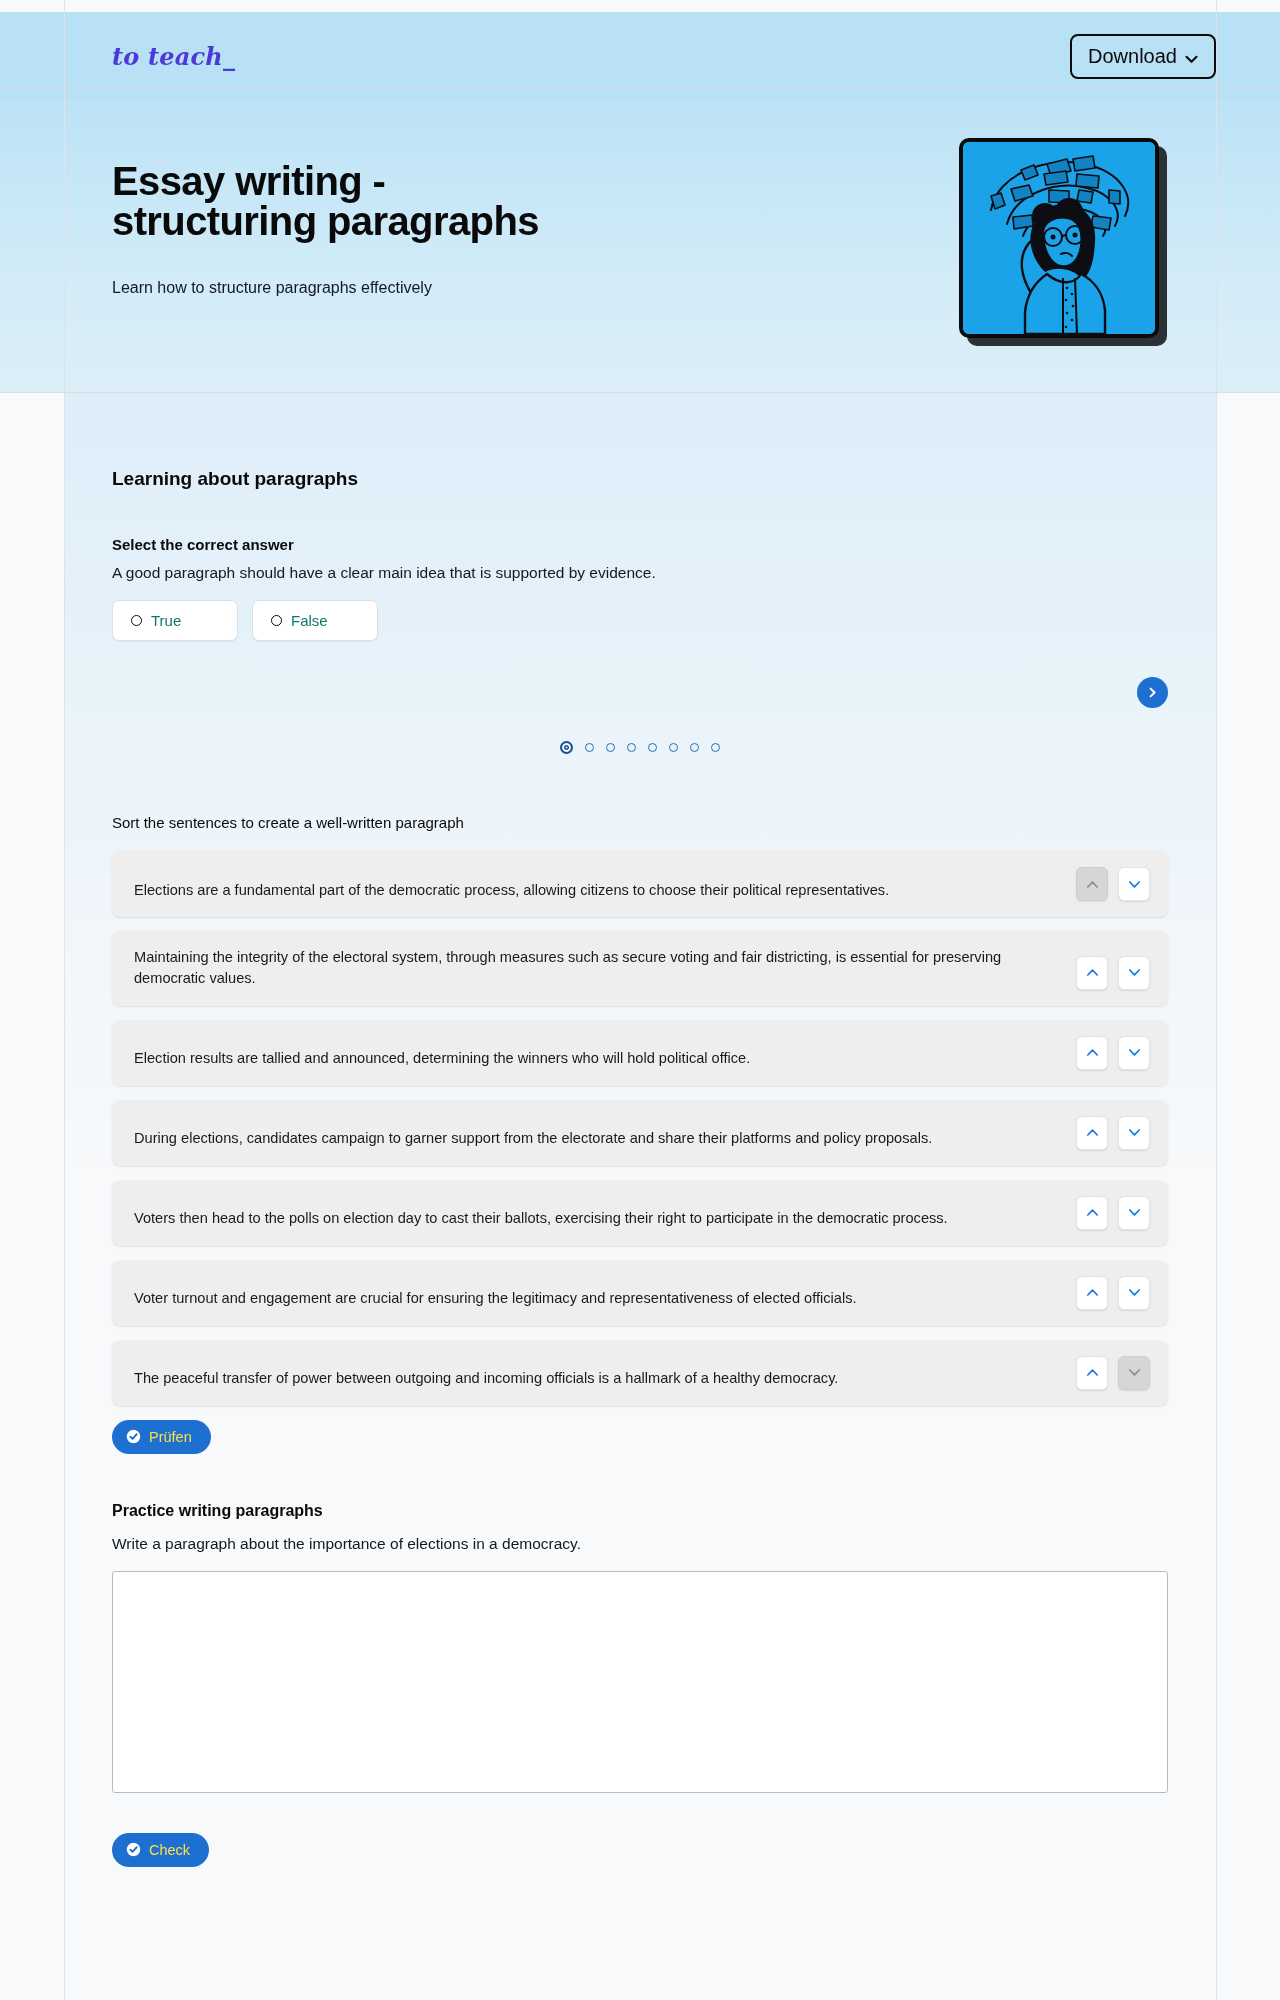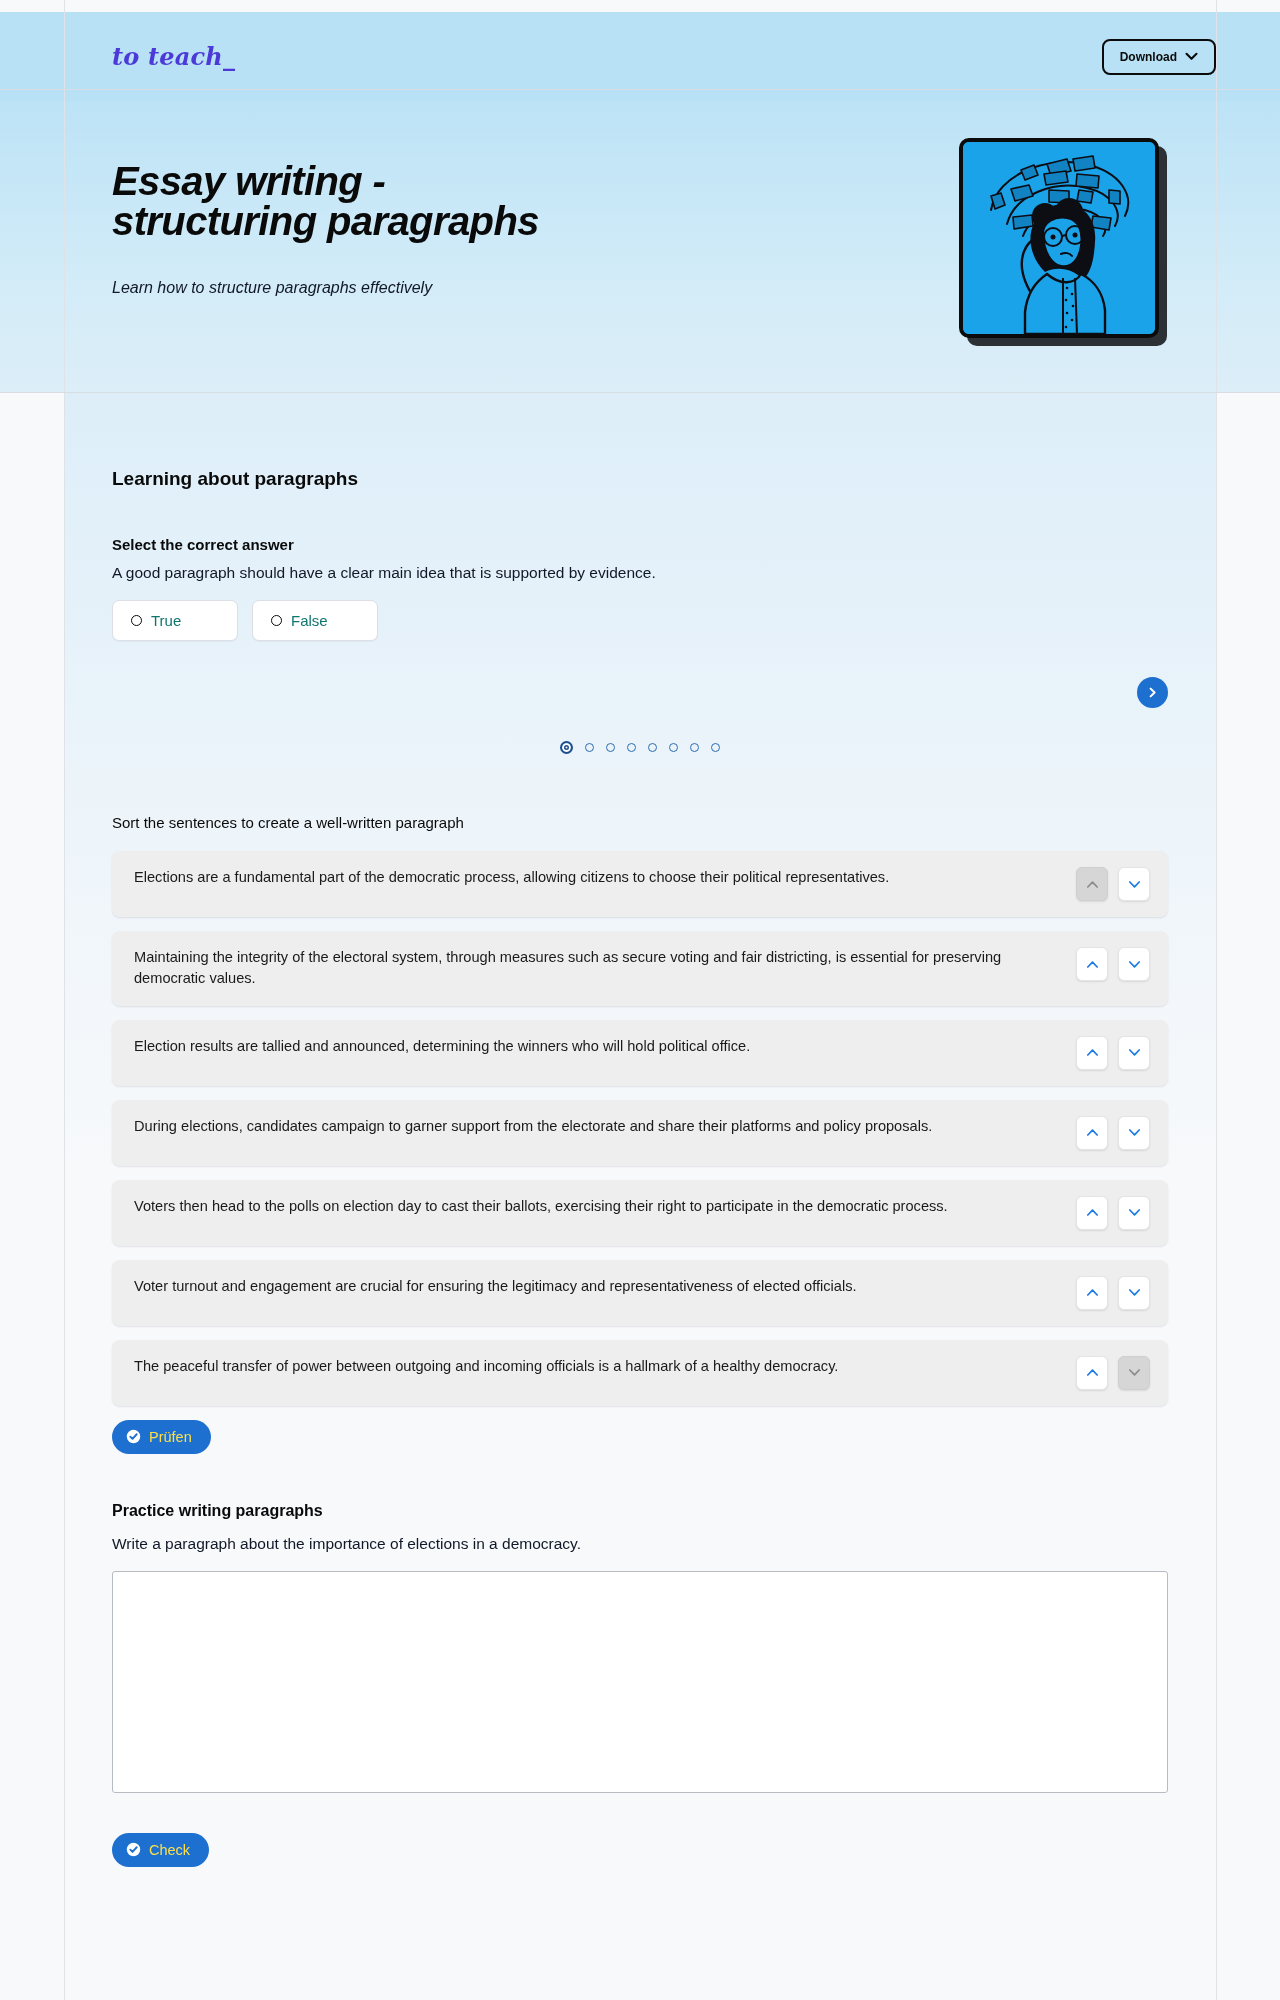--- a/index.html
+++ b/index.html
@@ -66,43 +66,42 @@
   }
 
   .download-btn {
     display: inline-flex;
     align-items: center;
     gap: 8px;
     background: #b9e1f5;
     border: 2.5px solid #0b0b0b;
     border-radius: 8px;
     padding: 9px 16px;
-    font-size: 12px;
-    font-weight: 700;
+    font-size: 20px;
+    font-weight: 400;
     color: #0b0b0b;
     cursor: pointer;
     font-family: "Liberation Sans", sans-serif;
   }
   .download-btn .chev { display: inline-block; line-height: 1; }
 
   
   .hero {
     position: absolute;
     top: 89px; left: 0;
     width: 1280px;
     height: 303px;
     background: linear-gradient(180deg, #bbe2f6 0%, #d3ecf8 65%, #dceef8 100%);
     z-index: 2;
   }
 
   .hero-inner {
     position: relative;
     height: 100%;
     padding: 0 88px 0 112px;
-    font-style: italic;
   }
 
   .hero-title {
     position: absolute;
     top: 72px;
     left: 112px;
     font-size: 40px;
     line-height: 1.0;
     font-weight: 700;
     letter-spacing: -0.6px;
@@ -247,21 +246,21 @@
     font-size: 15px;
     font-weight: 400;
     color: #0a0a0a;
     margin-top: 60px;
   }
 
   .sort-list { margin-top: 20px; }
 
   .sort-item {
     display: flex;
-    align-items: flex-start;
+    align-items: flex-end;
     gap: 2px;
     background: #eeeeee;
     border-radius: 8px;
     padding: 16px 18px 16px 22px;
     margin-bottom: 14px;
     box-shadow: 0 1px 2px rgba(16,24,40,0.10);
     min-height: 62px;
   }
   .sort-text {
     flex: 1;

